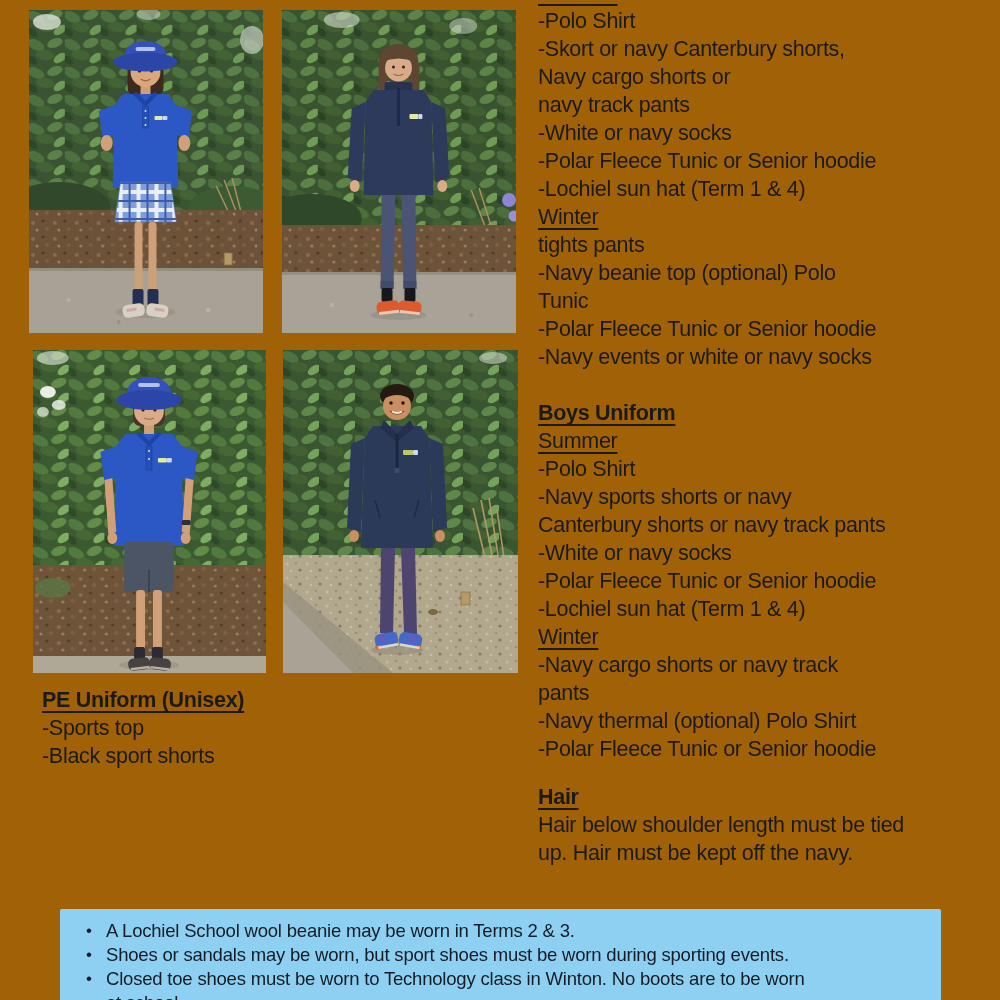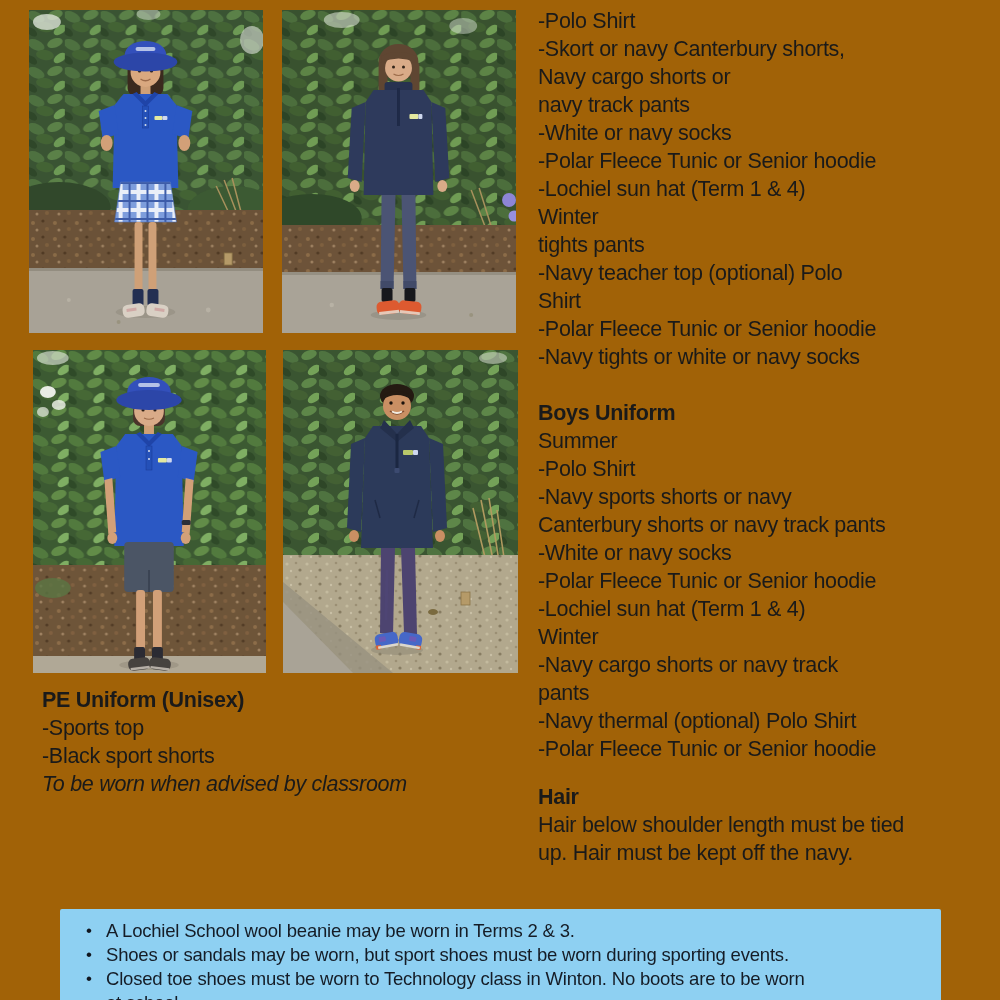--- a/index.html
+++ b/index.html
@@ -6,21 +6,21 @@
   .page{
     position:relative;width:1000px;height:1000px;background:#a16207;overflow:hidden;
     font-family:"Liberation Sans","DejaVu Sans",sans-serif;color:var(--textColor,#1a1a1a);
   }
   .photo{position:absolute;overflow:hidden;}
   .photo svg{display:block;width:100%;height:100%;}
 
   .col-right{position:absolute;left:538px;top:-21px;width:455px;font-size:21.5px;
     line-height:28px;letter-spacing:-0.3px;white-space:nowrap;}
   .col-right .line,.col-right [data-bind-lines]>div{height:28px;line-height:28px;}
-  .u{text-decoration-thickness:1.8px;text-underline-offset:4px;}
+  .u{text-decoration:underline;text-decoration-thickness:1.8px;text-underline-offset:4px;}
   .b{font-weight:700;}
   .spacer{height:28px;}
   .hair-gap{height:20px;}
 
   .pe-block{position:absolute;left:42px;top:686px;width:470px;font-size:21.5px;
     line-height:28px;letter-spacing:-0.3px;white-space:nowrap;}
   .pe-block .line,.pe-block [data-bind-lines]>div{height:28px;line-height:28px;}
   .pe-note{font-style:italic;}
 
   .info-box{position:absolute;left:60px;top:909px;width:881px;height:120px;
@@ -365,24 +365,24 @@
         <div>navy track pants</div>
         <div>-White or navy socks</div>
         <div>-Polar Fleece Tunic or Senior hoodie</div>
         <div>-Lochiel sun hat (Term 1 &amp; 4)</div>
       </div>
     <div class="line">
       <span class="u" data-bind="right_column.girls.winter_heading">Winter</span>
     </div>
     <div data-bind-lines="right_column.girls.winter_lines">
         <div>tights pants</div>
-        <div>-Navy teacher top (optional) Polo</div>
-        <div>Shirt</div>
+        <div>-Navy beanie top (optional) Polo</div>
+        <div>Tunic</div>
         <div>-Polar Fleece Tunic or Senior hoodie</div>
-        <div>-Navy tights or white or navy socks</div>
+        <div>-Navy events or white or navy socks</div>
       </div>
 
     <div class="spacer"></div>
 
     <div class="line">
       <span class="u b" data-bind="right_column.boys.heading">Boys Uniform</span>
     </div>
     <div class="line">
       <span class="u" data-bind="right_column.boys.summer_heading">Summer</span>
     </div>
@@ -417,21 +417,20 @@
 
   <div class="pe-block">
     <div class="line">
       <span class="u b" data-bind="pe_uniform.heading">PE Uniform (Unisex)</span>
     </div>
     <div data-bind-lines="pe_uniform.item_lines">
         <div>-Sports top</div>
         <div>-Black sport shorts</div>
       </div>
     <div class="pe-note" data-bind-lines="pe_uniform.note_lines">
-        <div>To be worn when advised by classroom</div>
       </div>
   </div>
 
   <div class="info-box">
     <div>
         <div class="bullet-row">
           <span class="bullet-dot">•</span>
           <span>A Lochiel School wool beanie may be worn in Terms 2 &amp; 3.</span>
         </div>
         <div class="bullet-row">

